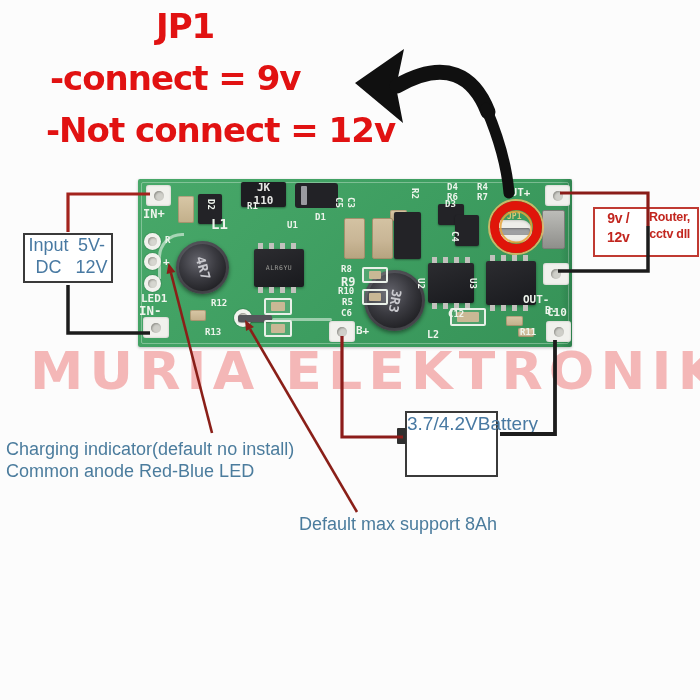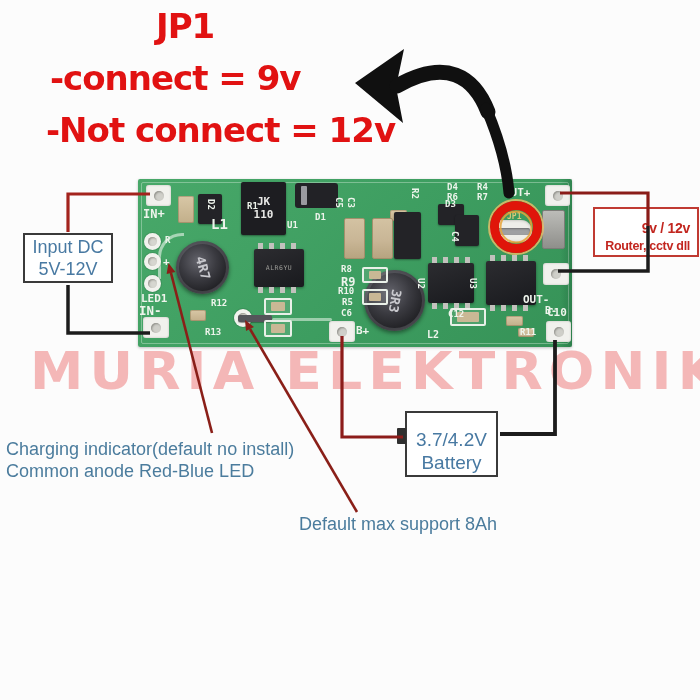--- a/index.html
+++ b/index.html
@@ -71,21 +71,21 @@
   .outline-res::after{content:'';position:absolute;left:5px;right:5px;top:2px;bottom:2px;
         background:#c9b895;border-radius:1px;}
   .trace{background:rgba(235,245,235,.55);border-radius:2px;}
   .arc-trace{border-left:3px solid rgba(235,245,235,.6);border-top:3px solid rgba(235,245,235,.6);
         border-top-left-radius:24px;box-sizing:border-box;}
   .silk{position:absolute;color:#eef4ec;font-family:"DejaVu Sans Mono",monospace;
         font-weight:bold;line-height:1;white-space:pre;transform-origin:left top;}
 
   
   .label-box{position:absolute;background:#fff;box-sizing:border-box;z-index:20;
-             display:flex;flex-direction:column;justify-content:flex-end;}
+             display:flex;flex-direction:row;justify-content:space-between;}
   .input-box{left:23px;top:233px;width:90px;height:50px;border:2.5px solid #3a3a3a;
              color:#4879a2;font-size:18px;line-height:1.22;text-align:center;}
   .battery-box{left:405px;top:411px;width:93px;height:66px;border:2.5px solid #3a3a3a;
              color:#4879a2;font-size:19px;line-height:1.2;text-align:center;}
   .battery-nub{position:absolute;left:-10px;top:15px;width:9px;height:16px;
              background:#2f2f2f;border-radius:1px;}
   .output-box{left:593px;top:207px;width:106px;height:50px;border:2.5px solid #c03a32;
              color:#c2261f;font-weight:bold;text-align:right;padding-right:7px;
              line-height:1.35;letter-spacing:-.3px;}
   .output-box .l1{font-size:14px;}
@@ -121,21 +121,21 @@
     <div class="cmp pad-sq" style="left: 191px; top: 142px; width: 26px; height: 21px;"></div>
     <div class="cmp pad-round" style="left: 6px; top: 54px; width: 17px; height: 17px;"></div>
     <div class="cmp pad-round" style="left: 6px; top: 74px; width: 17px; height: 17px;"></div>
     <div class="cmp pad-round" style="left: 6px; top: 96px; width: 17px; height: 17px;"></div>
     <div class="cmp pad-round" style="left: 96px; top: 130px; width: 18px; height: 18px;"></div>
     <div class="cmp bar-dark" style="left: 100px; top: 136px; width: 34px; height: 7px;"></div>
     <div class="cmp pad-oval" style="left: 352px; top: 41px; width: 42px; height: 22px;"></div>
     <div class="cmp bar-gray" style="left: 354px; top: 49px; width: 38px; height: 7px;"></div>
     <div class="cmp res-tan" style="left: 40px; top: 17px; width: 16px; height: 27px;"></div>
     <div class="cmp sot" style="left: 60px; top: 15px; width: 24px; height: 30px;"></div>
-    <div class="cmp jk-chip" style="left: 103px; top: 3px; width: 45px; height: 53px;">
+    <div class="cmp jk-chip" style="left: 103px; top: 3px; width: 45px; height: 25px;">
       <div class="jk-line">JK</div>
       <div class="jk-line">110</div>
     </div>
     <div class="cmp diode" style="left: 157px; top: 4px; width: 43px; height: 25px;"></div>
     <div class="cmp res-tan" style="left: 252px; top: 31px; width: 17px; height: 11px;"></div>
     <div class="cmp inductor" style="left: 38px; top: 62px; width: 53px; height: 53px;">
       <span class="ind-label" style="transform: translate(-50%, -50%) rotate(75deg);">4R7</span>
     </div>
     <div class="cmp soic" style="left: 116px; top: 70px; width: 50px; height: 38px;">
       <span class="soic-mark">ALR6YU</span>

